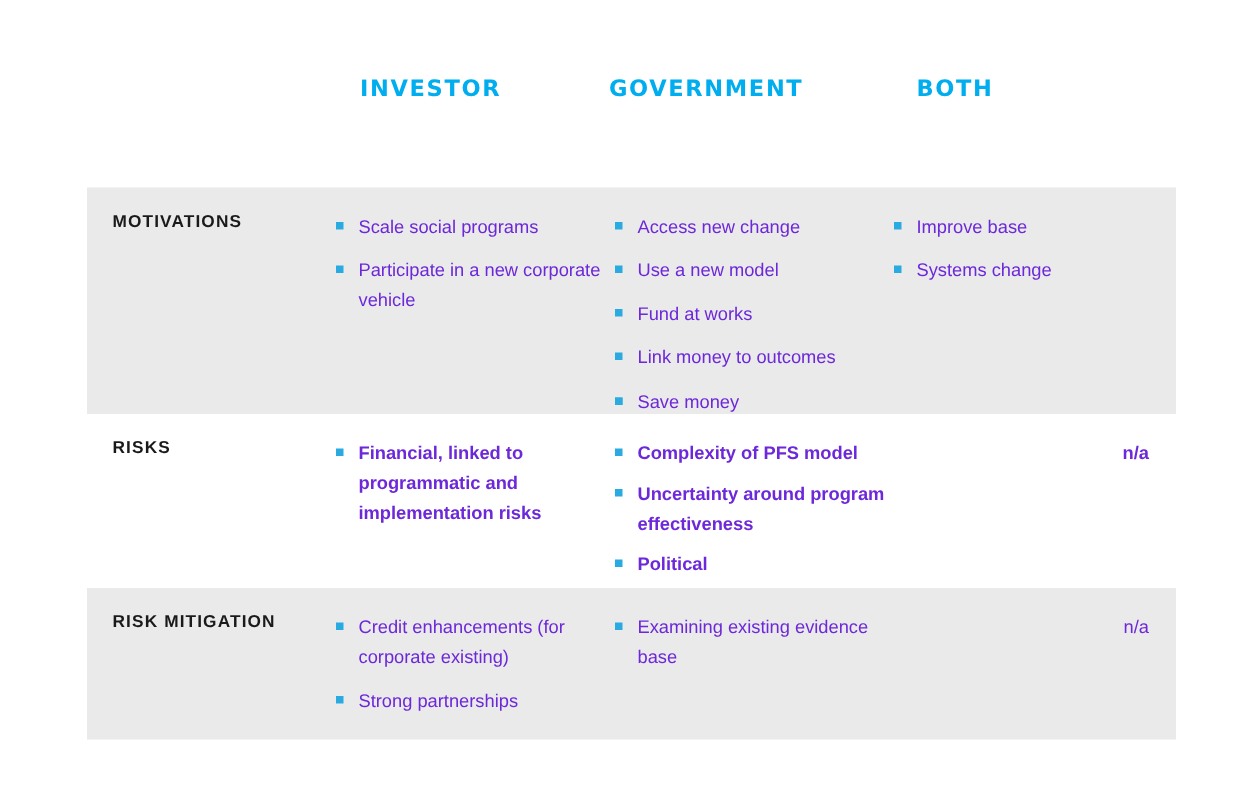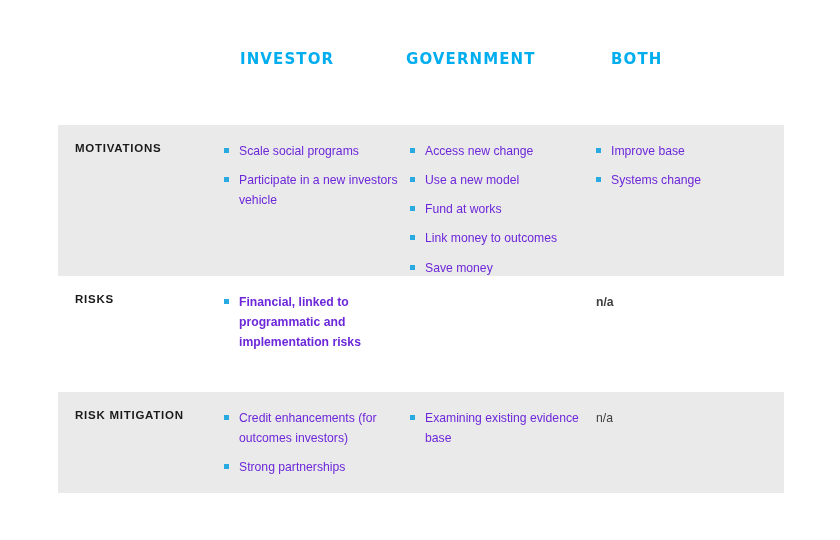--- a/index.html
+++ b/index.html
@@ -104,41 +104,42 @@
   
   .bold-row .bullet-list li,
   .bold-row .plain-text {
     font-weight: bold;
   }
   .bold-row .bullet-list li { margin-bottom: 7px; }
 
   .plain-text {
     font-size: 12.2px;
     line-height: 1.65;
-    color: #404040;
+    color: #6d28d9;
+    text-align: right;
   }
 </style>
 </head>
 <body>
 
 <div class="sheet">
 
   <div class="header-row">
     <div class="col-head c1">INVESTOR</div>
     <div class="col-head c2">GOVERNMENT</div>
     <div class="col-head c3">BOTH</div>
   </div>
 
   <div class="band shaded r0">
     <div class="row-label">MOTIVATIONS</div>
 
     <div class="cell c1">
       <ul class="bullet-list">
         <li><span class="sq"></span><span>Scale social programs</span></li>
-        <li><span class="sq"></span><span>Participate in a new investors vehicle</span></li>
+        <li><span class="sq"></span><span>Participate in a new corporate vehicle</span></li>
       </ul>
     </div>
 
     <div class="cell c2">
       <ul class="bullet-list">
         <li><span class="sq"></span><span>Access new change</span></li>
         <li><span class="sq"></span><span>Use a new model</span></li>
         <li><span class="sq"></span><span>Fund at works</span></li>
         <li><span class="sq"></span><span>Link money to outcomes</span></li>
         <li><span class="sq"></span></li>
@@ -157,32 +158,39 @@
 
   <div class="band plain r1 bold-row">
     <div class="row-label">RISKS</div>
 
     <div class="cell c1">
       <ul class="bullet-list">
         <li><span class="sq"></span><span>Financial, linked to programmatic and implementation risks</span></li>
       </ul>
     </div>
 
+    <div class="cell c2">
+      <ul class="bullet-list">
+        <li><span class="sq"></span><span>Complexity of PFS model</span></li>
+        <li><span class="sq"></span><span>Uncertainty around program effectiveness</span></li>
+        <li><span class="sq"></span><span>Political</span></li>
+      </ul>
+    </div>
 
     <div class="cell c3">
       <div class="plain-text">n/a</div>
     </div>
   </div>
 
   <div class="band shaded r2">
     <div class="row-label">RISK MITIGATION</div>
 
     <div class="cell c1">
       <ul class="bullet-list">
-        <li><span class="sq"></span><span>Credit enhancements (for outcomes investors)</span></li>
+        <li><span class="sq"></span><span>Credit enhancements (for corporate existing)</span></li>
         <li><span class="sq"></span><span>Strong partnerships</span></li>
       </ul>
     </div>
 
     <div class="cell c2">
       <ul class="bullet-list">
         <li><span class="sq"></span><span>Examining existing evidence base</span></li>
       </ul>
     </div>
 

